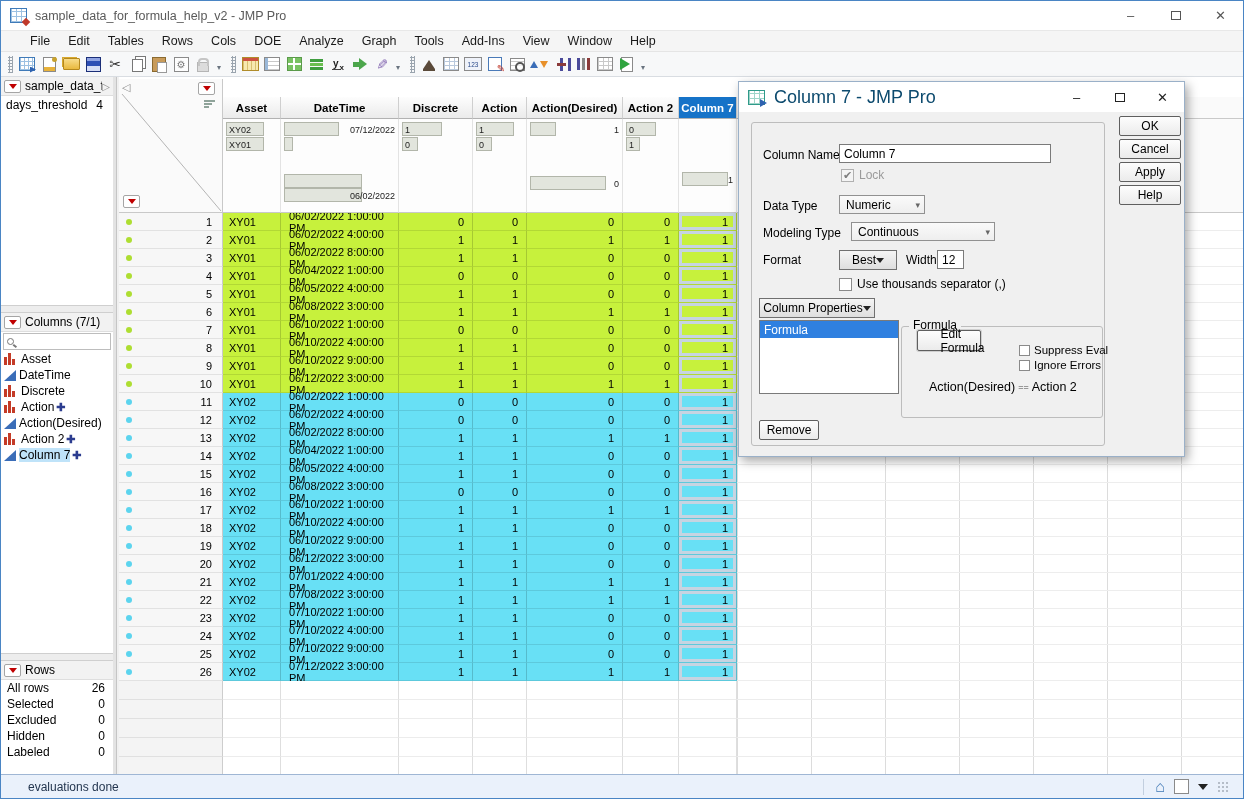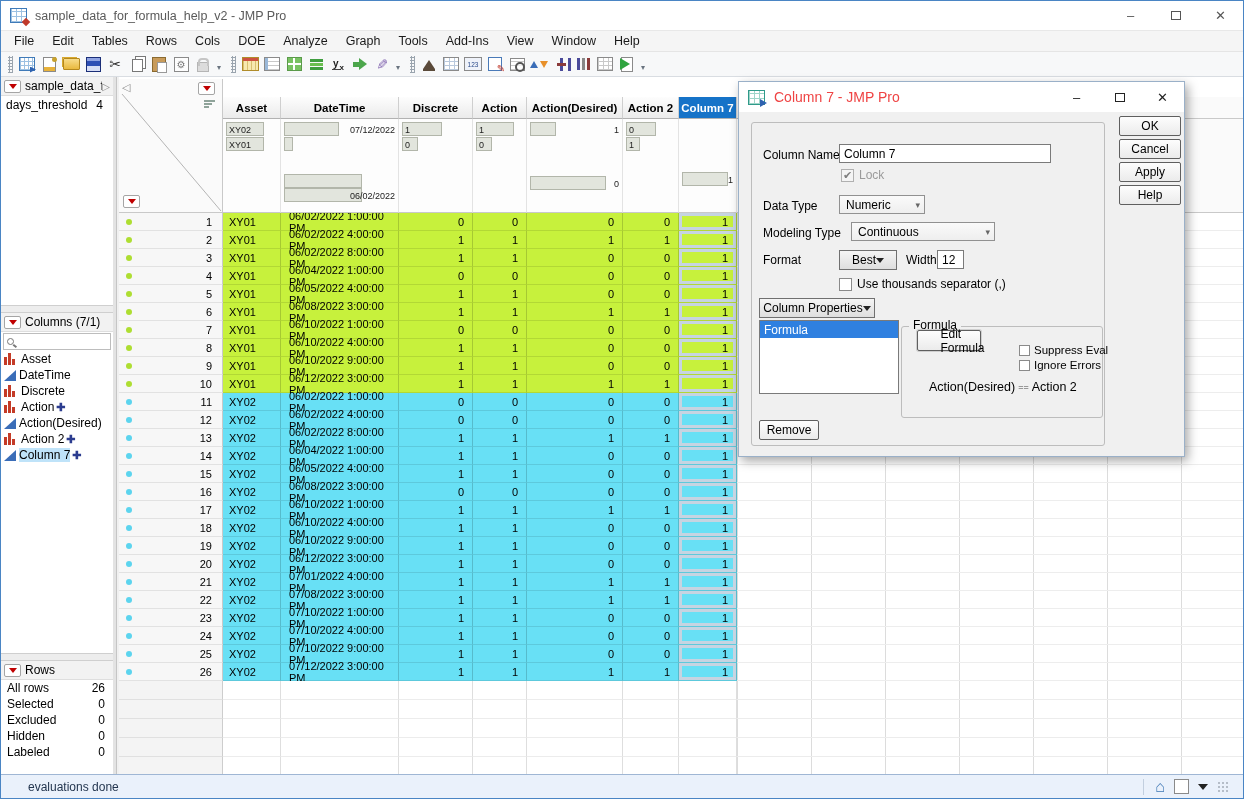--- a/index.html
+++ b/index.html
@@ -15,21 +15,21 @@
     repeating-linear-gradient(0deg,#9dc1e2 0 1px,transparent 1px 5px); position:relative; }
 .app-icon::after { content:""; position:absolute; right:-3px; bottom:-3px; width:6px; height:6px;
   background:#c0392b; transform:rotate(45deg); }
 .title-text { color:#5a5a5a; font-size:12.5px; }
 .win-controls { margin-left:auto; display:flex; height:100%; }
 .win-btn { width:45px; height:100%; display:flex; align-items:center; justify-content:center;
   color:#555; font-size:13px; }
 .win-btn .maxbox { width:10px; height:9px; border:1px solid #555; display:block; }
 
 .menubar { position:absolute; left:0; top:30px; right:0; height:21px; background:#f5f5f5;
-  display:flex; align-items:center; padding-left:4px; border-bottom:1px solid #e5e5e5; }
+  display:flex; align-items:center; padding-left:20px; border-bottom:1px solid #e5e5e5; }
 .menu-item { padding:2px 9px; font-size:12.5px; color:#1a1a1a; }
 
 .toolbar { position:absolute; left:0; top:51px; right:0; height:25px; background:#f7f8f9;
   border-bottom:1px solid #d9dde2; display:flex; align-items:center; padding-left:2px; }
 .tb-group { display:flex; align-items:center; height:100%; padding:0 2px; }
 .tb-handle { width:5px; height:17px; margin:0 3px;
   background-image:radial-gradient(#9aa4ae 1px, transparent 1.2px); background-size:3px 3px; }
 .tb-over { color:#6a7480; font-size:8px; margin:6px 3px 0 3px; }
 .tbi { width:20px; height:19px; display:inline-flex; align-items:center; justify-content:center;
   position:relative; margin:0 1px; font-size:13px; }
@@ -176,21 +176,21 @@
 
 
 .dialog { position:absolute; left:737px; top:80px; width:447px; height:376px; background:#f0f0f0;
   border:1px solid #9ab0c8; box-shadow:3px 4px 10px rgba(0,0,0,.35); }
 .dlg-title { height:30px; background:#fff; display:flex; align-items:center; }
 .dlg-icon { width:17px; height:15px; margin:0 9px 0 9px; border:1px solid #2f9a8a; background:#fff;
   background-image:repeating-linear-gradient(90deg,#9fd5c9 0 1px,transparent 1px 5px),
   repeating-linear-gradient(0deg,#9fd5c9 0 1px,transparent 1px 5px); position:relative; }
 .dlg-icon::after { content:""; position:absolute; right:-3px; bottom:-3px; width:0; height:0;
   border-left:7px solid #2e62b0; border-top:4px solid transparent; border-bottom:4px solid transparent; }
-.dlg-title .t { font-size:14px; color:#ef4444; }
+.dlg-title .t { font-size:18px; color:#0c4a6e; }
 .dlg-controls { margin-left:auto; display:flex; }
 .dlg-btnc { width:43px; height:30px; display:flex; align-items:center; justify-content:center;
   color:#222; font-size:13px; }
 .dlg-btnc .maxbox { width:10px; height:9px; border:1px solid #222; display:block; }
 .dlg-gbox { position:absolute; left:12px; top:40px; width:354px; height:324px;
   border:1px solid #bdbdbd; border-radius:3px; }
 .dlg-gbox-legend { position:absolute; left:20px; top:32px; background:#f0f0f0; padding:0 4px;
   font-size:12px; }
 .dl { position:absolute; font-size:12px; white-space:nowrap; }
 .dinput { position:absolute; background:#fff; border:1px solid #7a7a7a; font-size:12px;

